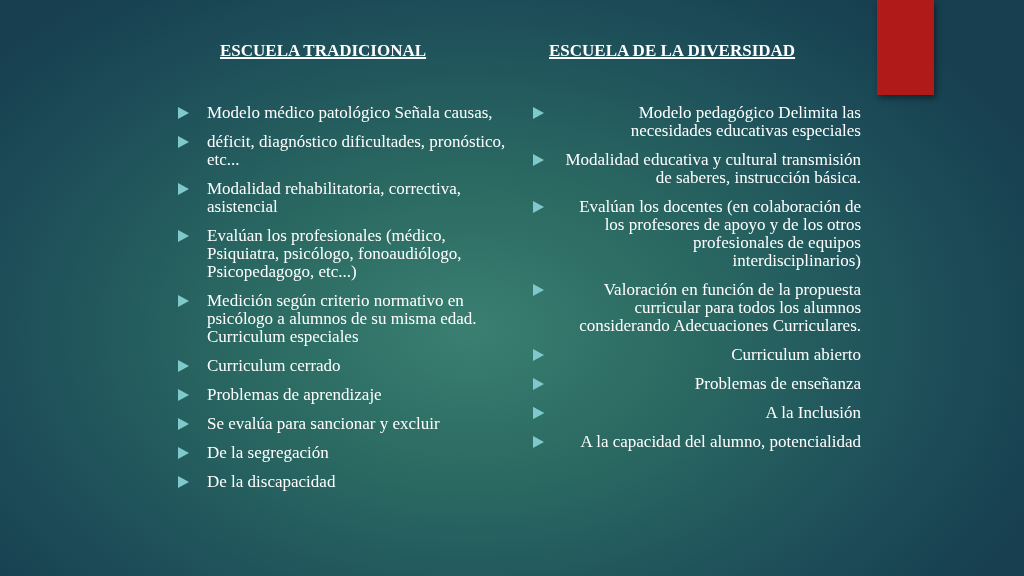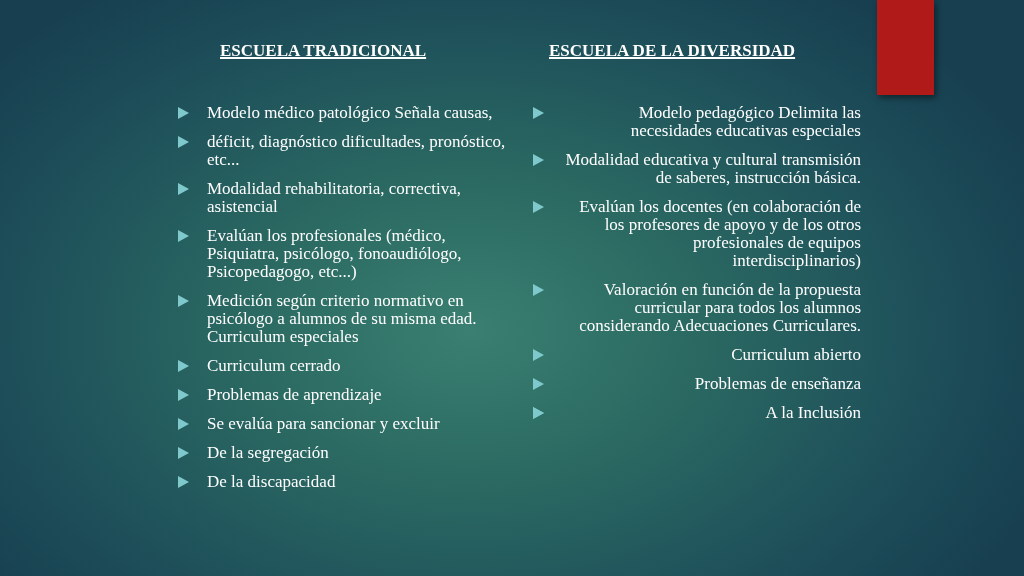--- a/index.html
+++ b/index.html
@@ -61,14 +61,15 @@
   <div class="col-title">ESCUELA DE LA DIVERSIDAD</div>
   <ul class="bullets">
     <li><span class="tri"></span><span>Modelo pedagógico Delimita las necesidades educativas especiales</span></li>
     <li><span class="tri"></span><span>Modalidad educativa y cultural transmisión de saberes, instrucción básica.</span></li>
     <li><span class="tri"></span><span>Evalúan los docentes (en colaboración de los profesores de apoyo y de los otros profesionales de equipos interdisciplinarios)</span></li>
     <li><span class="tri"></span><span>Valoración en función de la propuesta curricular para todos los alumnos considerando Adecuaciones Curriculares.</span></li>
     <li><span class="tri"></span><span>Curriculum abierto</span></li>
     <li><span class="tri"></span><span>Problemas de enseñanza</span></li>
     <li><span class="tri"></span></li>
     <li><span class="tri"></span><span>A la Inclusión</span></li>
+    <li><span class="tri"></span><span>A la capacidad del alumno, potencialidad</span></li>
   </ul>
 </div>
 
 </body></html>

